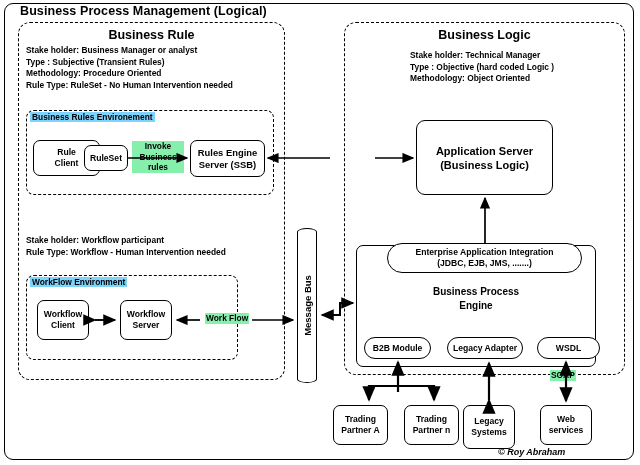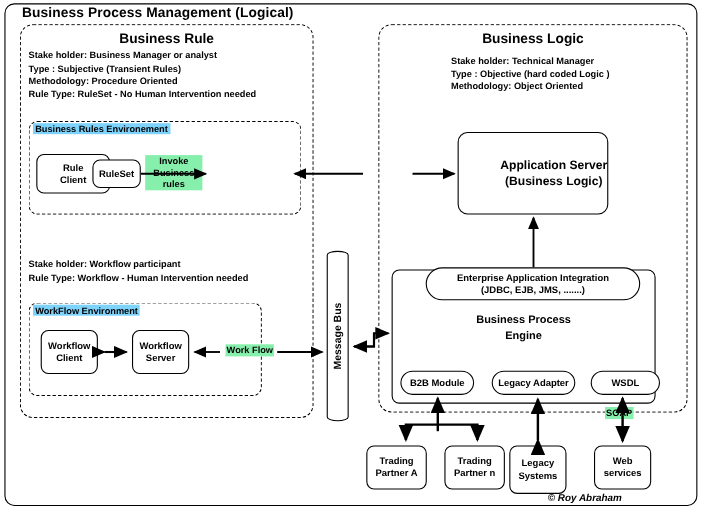--- a/index.html
+++ b/index.html
@@ -109,20 +109,26 @@
   <div class="abs node" style="left:84px;top:145px;width:44px;height:26px;">
     <span>RuleSet</span>
   </div>
 
   <div class="abs edge-label multi" style="left:132px;top:141px;width:50px;">
     <div>Invoke</div>
     <div>Business</div>
     <div>rules</div>
   </div>
 
+  <div class="abs node med" style="left:190px;top:140px;width:75px;height:37px;">
+    <div>
+      <div>Rules Engine</div>
+      <div>Server (SSB)</div>
+    </div>
+  </div>
 
   <div class="abs panel-lines" style="left:26px;top:235px;">
     <div>Stake holder:  Workflow participant</div>
     <div>Rule Type: Workflow - Human Intervention needed</div>
   </div>
 
   <div class="abs dashed-box-inner" style="left:26px;top:275px;width:212px;height:85px;"></div>
   <div class="abs env-label" style="left:30px;top:277px;">WorkFlow Environment</div>
 
   <div class="abs node" style="left:37px;top:300px;width:52px;height:40px;">
@@ -148,21 +154,21 @@
   <div class="abs dashed-box" style="left:344px;top:22px;width:281px;height:353px;"></div>
 
   <div class="abs panel-heading" style="left:344px;top:28px;width:281px;">Business Logic</div>
 
   <div class="abs panel-lines" style="left:410px;top:50px;">
     <div>Stake holder: Technical Manager</div>
     <div>Type : Objective (hard coded Logic )</div>
     <div>Methodology: Object Oriented</div>
   </div>
 
-  <div class="abs node big" style="left:416px;top:120px;width:137px;height:75px;justify-content:flex-end;">
+  <div class="abs node big" style="left:416px;top:120px;width:137px;height:75px;">
     <div>
       <div>Application Server</div>
       <div>(Business Logic)</div>
     </div>
   </div>
 
   <div class="abs node" style="left:356px;top:245px;width:240px;height:122px;display:block;"></div>
 
   <div class="abs node thin" style="left:387px;top:243px;width:195px;height:30px;">
     <div>

